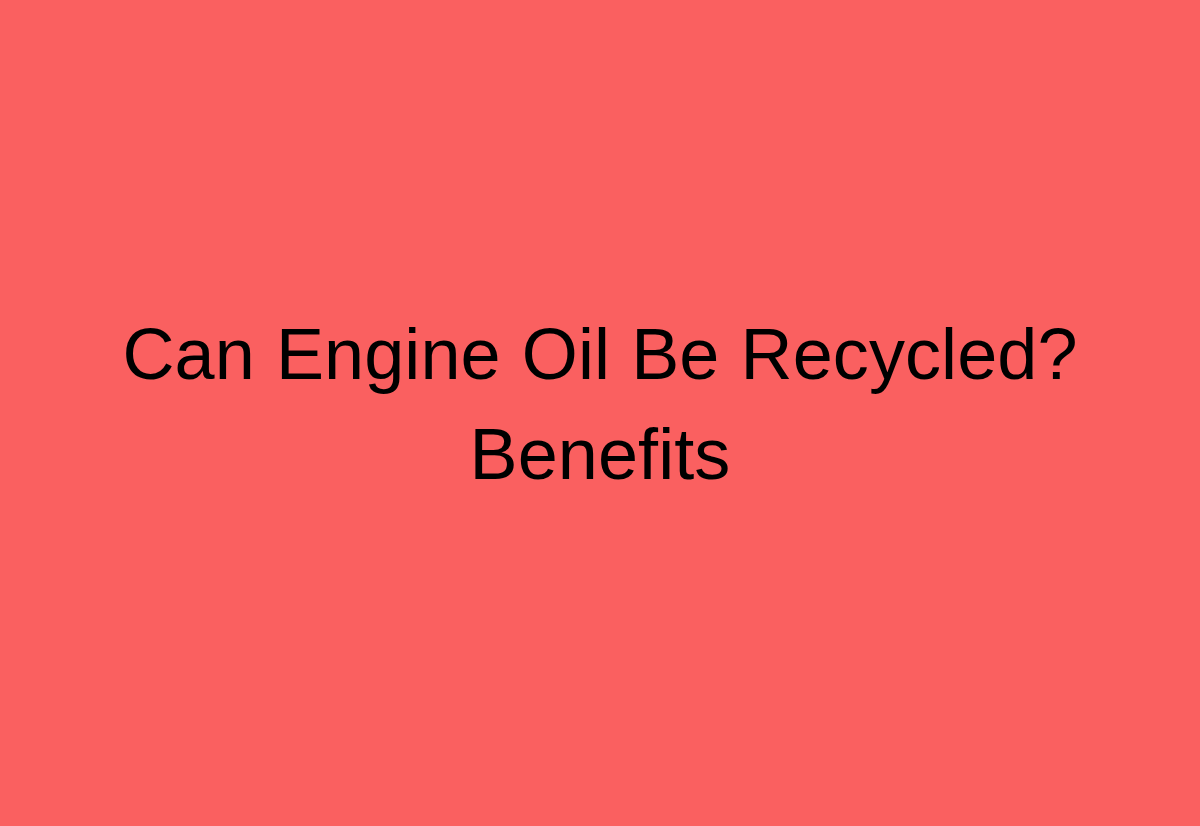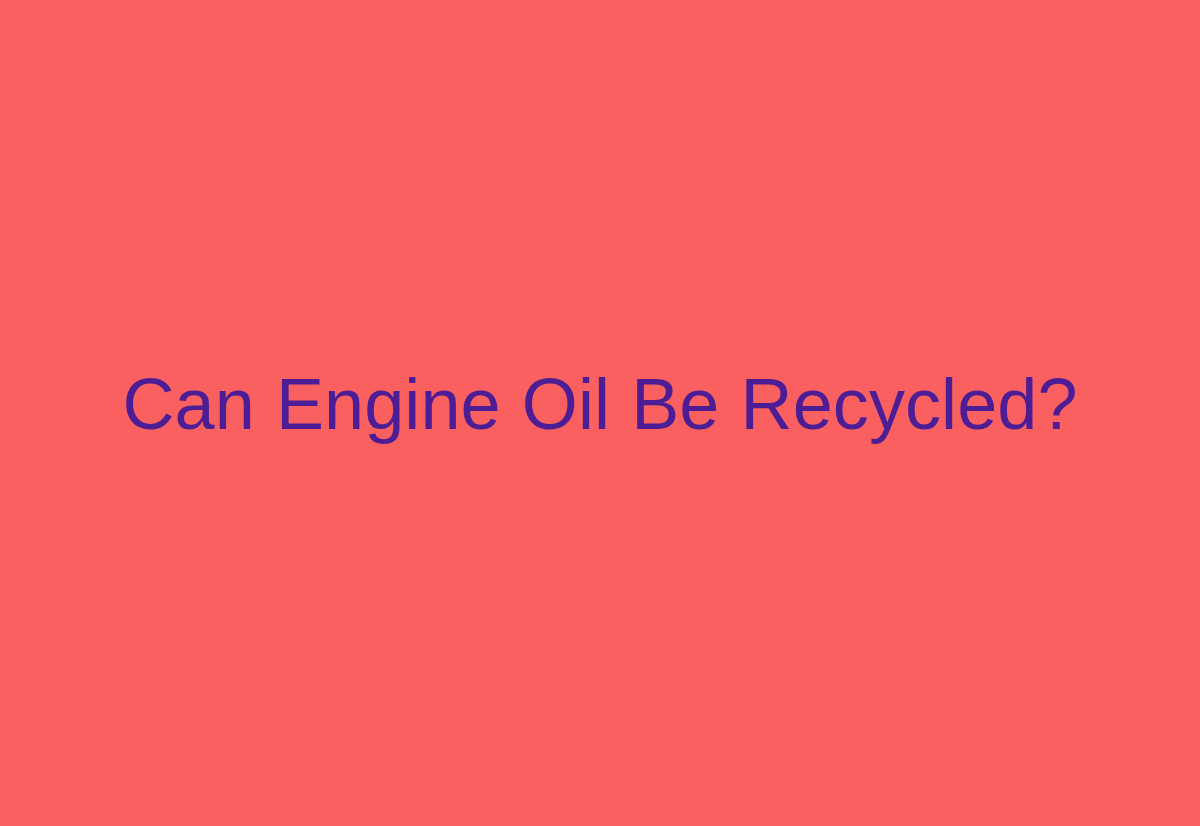--- a/index.html
+++ b/index.html
@@ -60,19 +60,20 @@
     white-space: nowrap;
   }
 </style>
 </head>
 <body style="background-color: rgb(250, 96, 96);">
 
 <div class="share-card" style="background-color: rgb(250, 96, 96);">
 
   <div class="headline-block">
 
-    <h1 class="headline" style="color: #4c1d95; font-size: 72px; line-height: 100px; text-align: center;">
+    <h1 class="headline" style="color: #000000; font-size: 72px; line-height: 100px; text-align: center;">
       <span class="line">Can Engine Oil Be Recycled?</span>
+      <span class="line">Benefits</span>
     </h1>
 
   </div>
 
 </div>
 
 </body></html>

